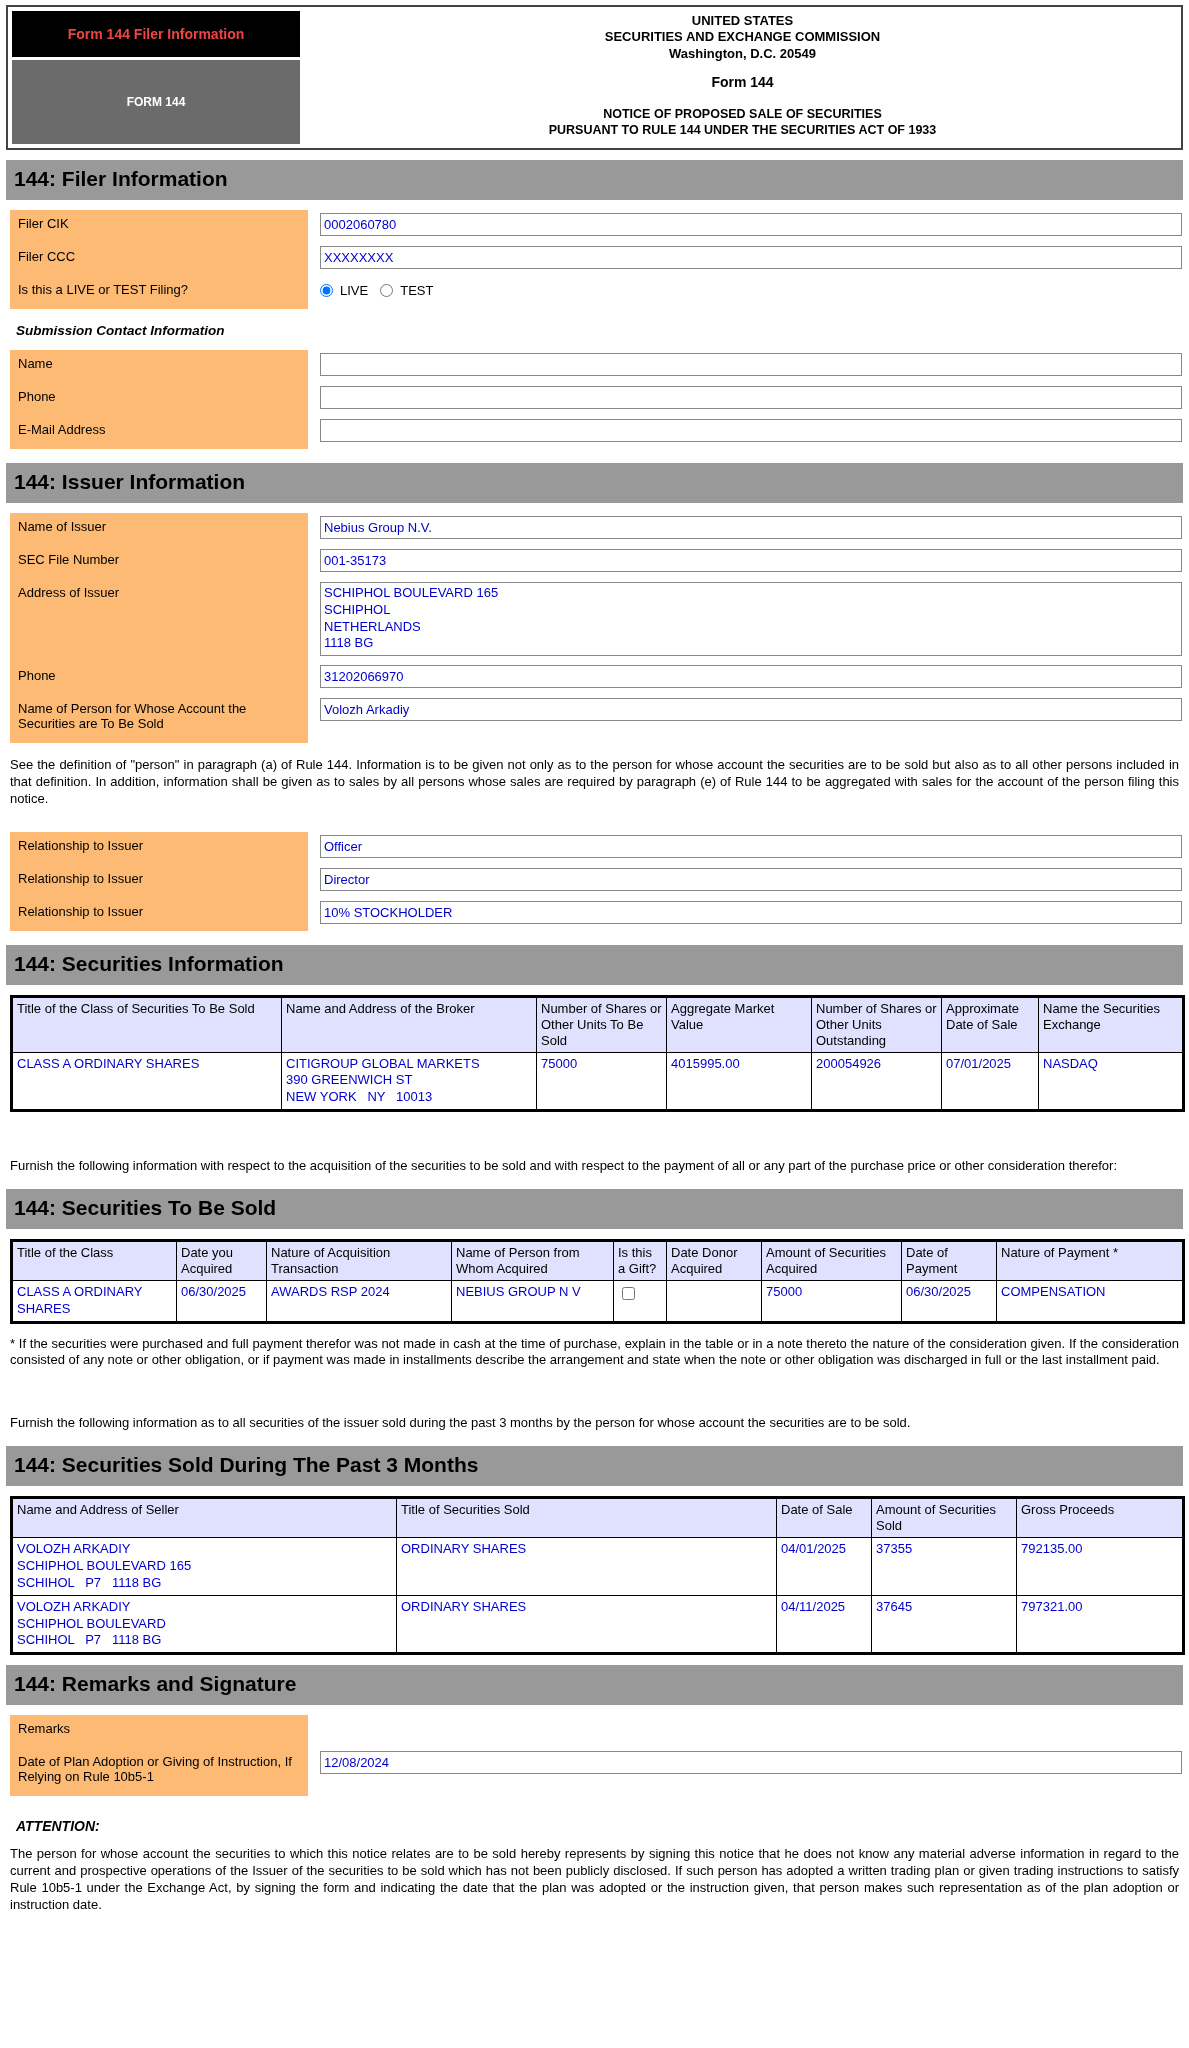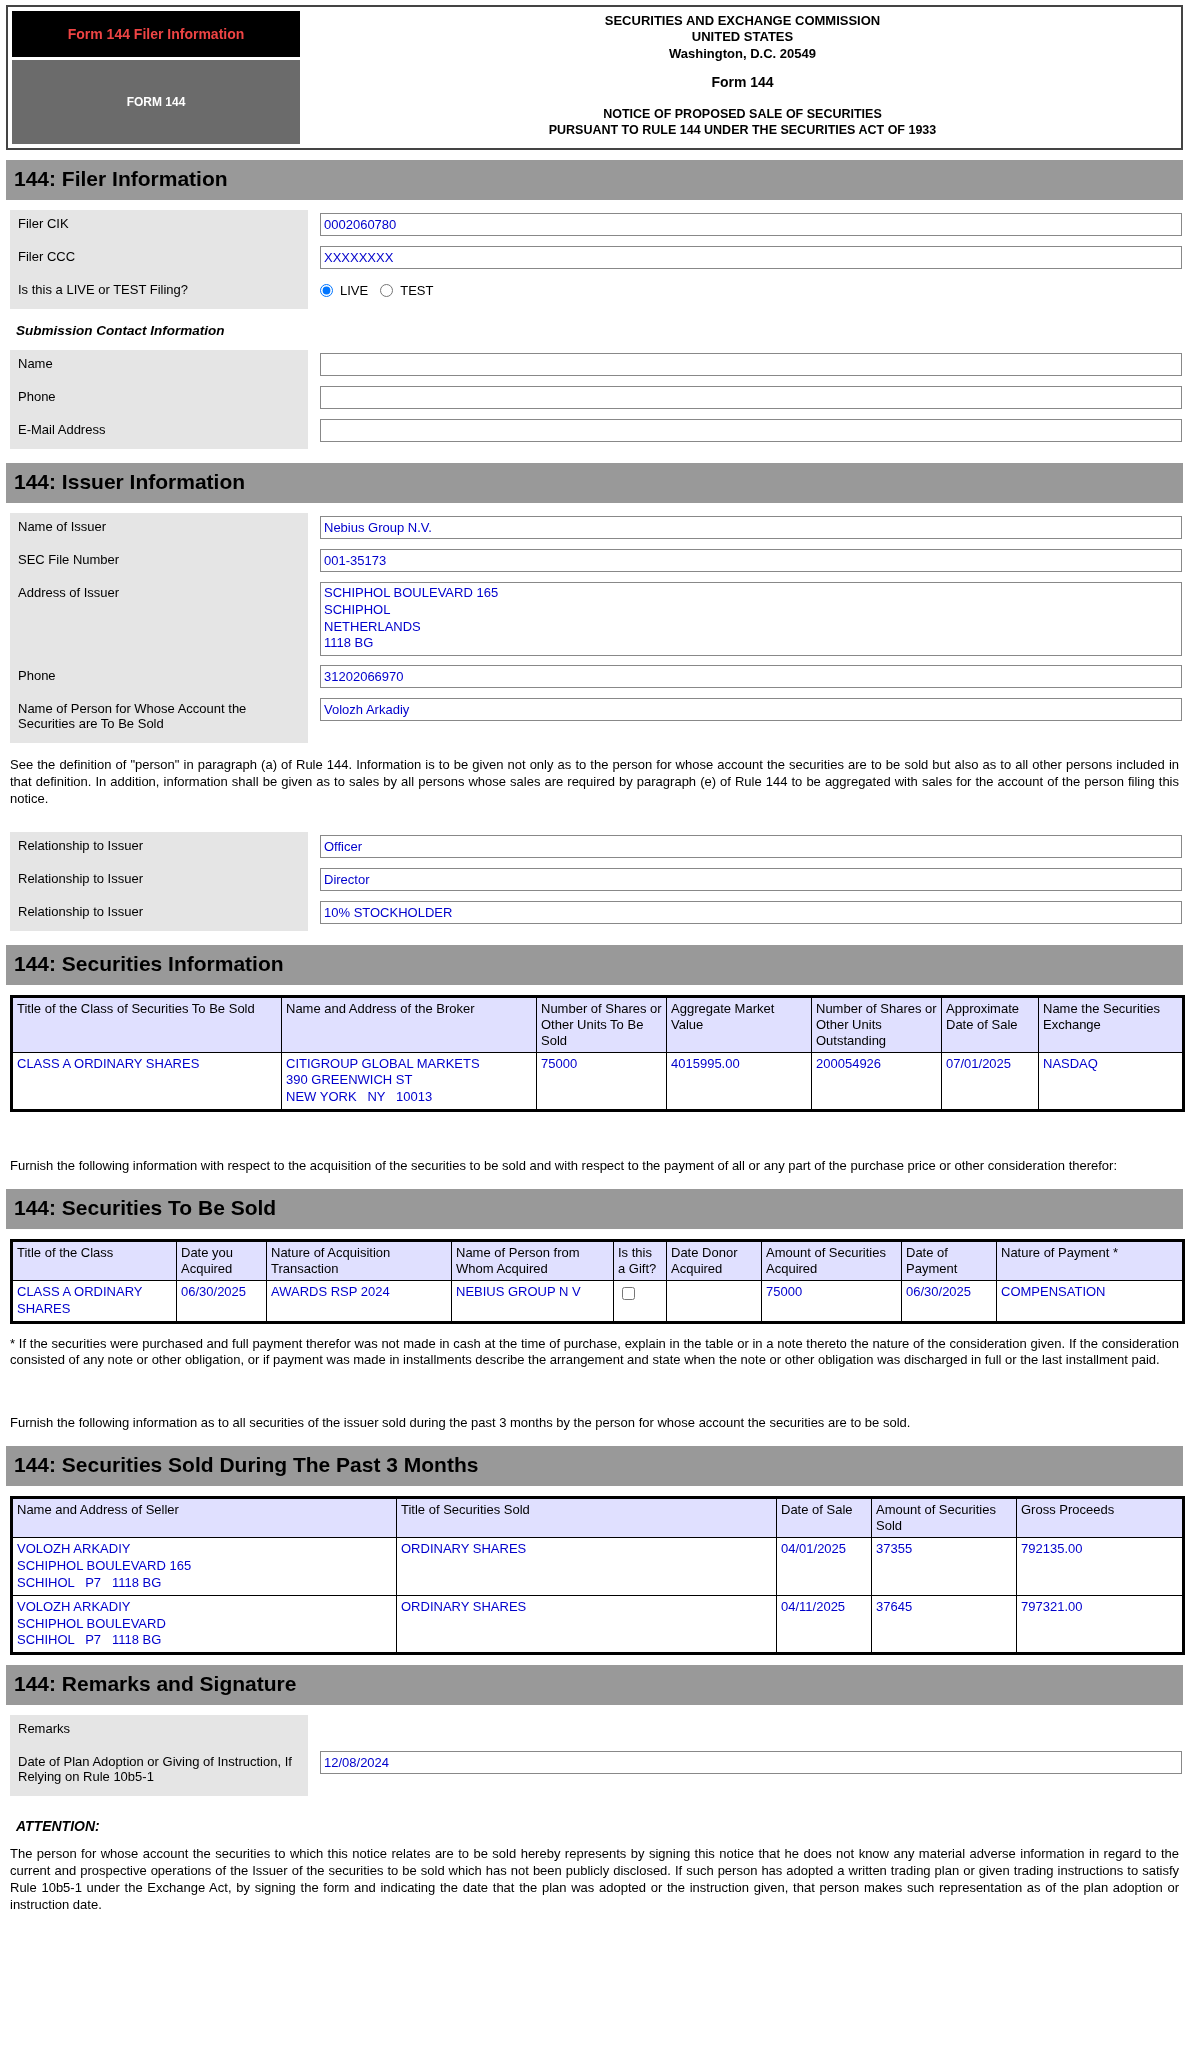--- a/index.html
+++ b/index.html
@@ -64,21 +64,21 @@
     font-size: 21px;
     padding: 7px 8px 9px 8px;
     margin: 10px 0 10px 0;
   }
 
   
   .fgroup { margin: 0 4px 14px 4px; }
   .frow { display: flex; }
   .flabel {
     width: 298px;
-    background: #e5e5e5;
+    background: #fdba74;
     padding: 6px 8px 12px 8px;
     flex-shrink: 0;
   }
   .fvalue { flex: 1; padding: 3px 0 6px 12px; }
   .txt {
     width: 862px;
     height: 23px;
     border: 1px solid #888;
     font-family: "Liberation Sans", sans-serif;
     font-size: 13px;
@@ -150,22 +150,22 @@
 
 <div class="page">
 
   <div class="hdr">
     <div class="hdr-left">
       <div class="hdr-black">Form 144 Filer Information</div>
       <div class="hdr-gray">FORM 144</div>
     </div>
     <div class="hdr-right">
       <div class="agency">
+        <div>UNITED STATES</div>
         <div>SECURITIES AND EXCHANGE COMMISSION</div>
-        <div>UNITED STATES</div>
         <div>Washington, D.C. 20549</div>
       </div>
       <div class="formtitle">Form 144</div>
       <div class="notice">
         <div>NOTICE OF PROPOSED SALE OF SECURITIES</div>
         <div>PURSUANT TO RULE 144 UNDER THE SECURITIES ACT OF 1933</div>
       </div>
     </div>
   </div>
 

